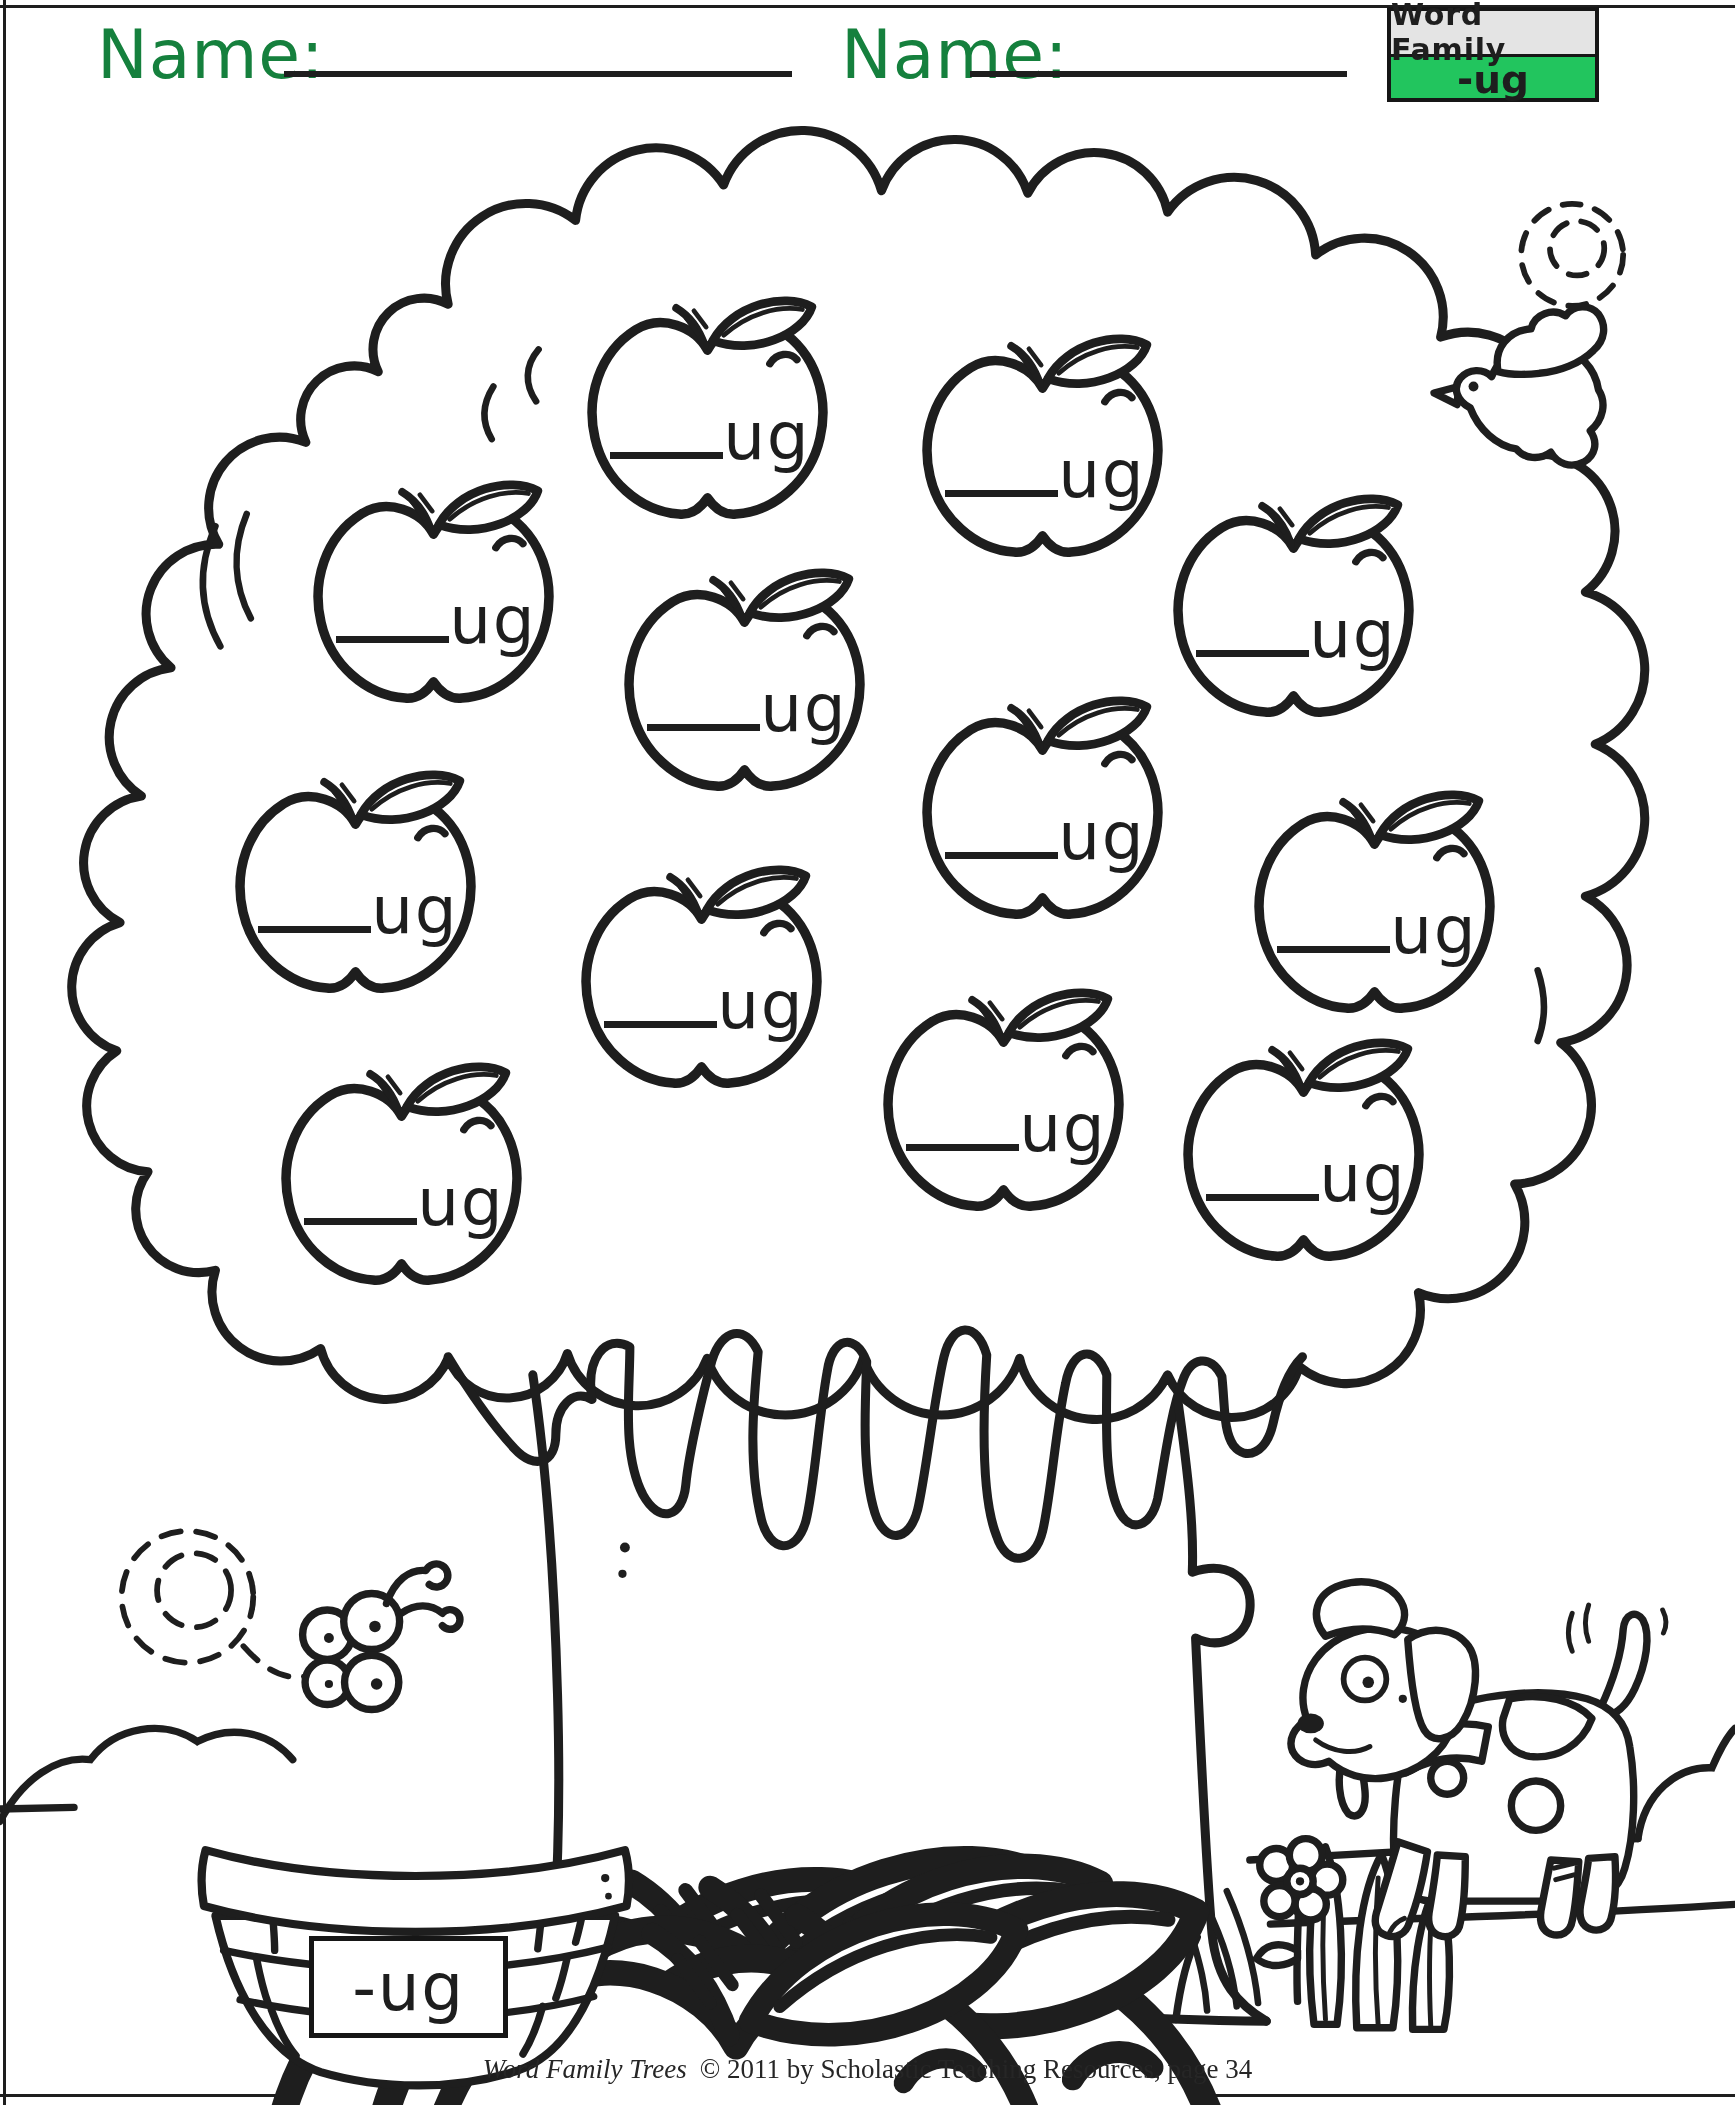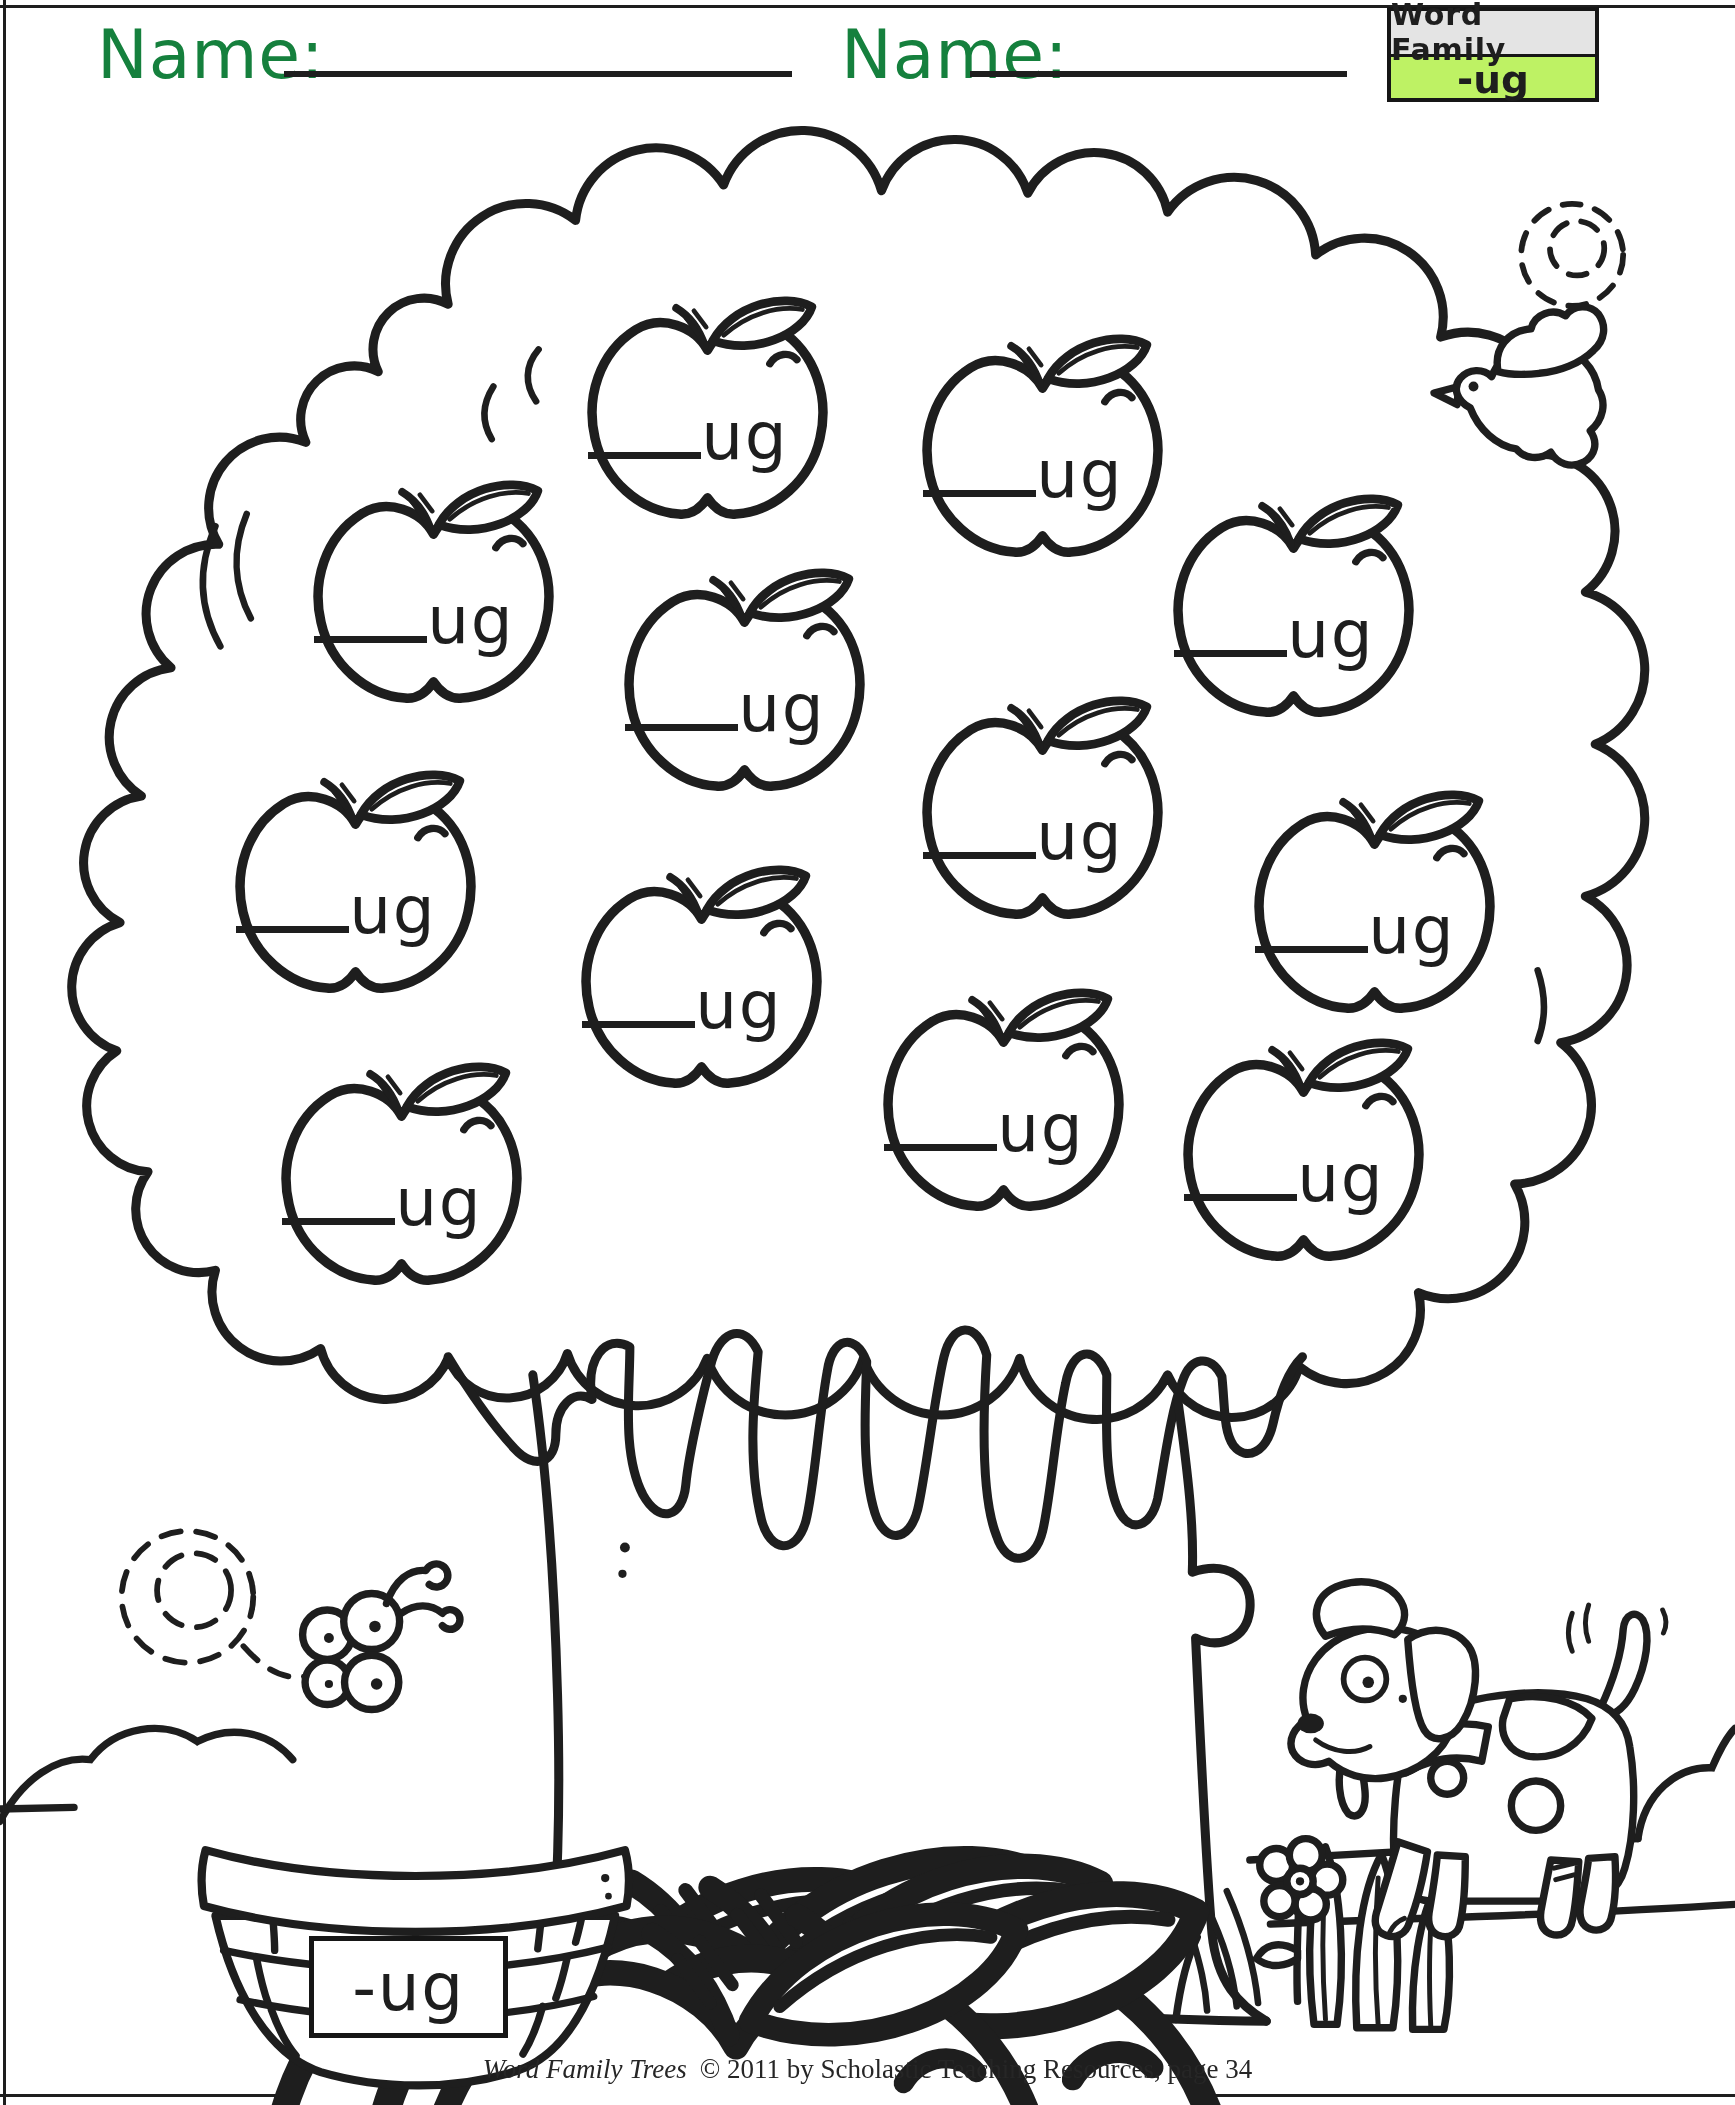--- a/index.html
+++ b/index.html
@@ -16,41 +16,41 @@
   
   .hdr-label{position:absolute; font-size:68px; letter-spacing:0.8px; color:#15803d;}
   #name-label{left:97px; top:15px;}
   #date-label{left:841px; top:15px;}
   .write-line{position:absolute; height:0; border-bottom:6.6px solid #1e1e1e;}
   #name-line{left:284px; top:71px; width:508px;}
   #date-line{left:970px; top:71px; width:377px;}
 
   .wf-box{
     position:absolute; left:1387px; top:6.6px; width:212px; height:95px;
-    border:4.1px solid #161616; background:#bef264; box-sizing:border-box;
+    border:4.1px solid #161616; background:#22c55e; box-sizing:border-box;
   }
   .wf-title{
     height:43px; background:#e4e4e4; border-bottom:3.3px solid #161616;
     display:flex; align-items:center; justify-content:center;
     font-size:30px; font-weight:bold; letter-spacing:0.8px;
   }
   .wf-value{
     height:45px; display:flex; align-items:center; justify-content:center;
     font-size:39px; font-weight:bold;
   }
 
   
   svg.scene{position:absolute; left:0; top:0; width:1735px; height:2105px;}
 
   
   .apple{position:absolute; width:271px; height:251px;}
   .apple svg{position:absolute; left:0; top:0; width:100%; height:100%;}
   .apple-word{
     position:absolute; left:6%; right:4%; top:46%;
-    text-align:left; white-space:nowrap; line-height:1;
+    text-align:center; white-space:nowrap; line-height:1;
   }
   .apple-blank{
     display:inline-block; width:113px; height:0.92em;
     border-bottom:7.4px solid #1e1e1e; vertical-align:baseline;
   }
   .apple-ug{font-size:66px; letter-spacing:1.6px; color:#1e1e1e;}
 
   
   .trunk-letters{
     position:absolute; left:588px; top:1476px; width:600px; height:567px;

